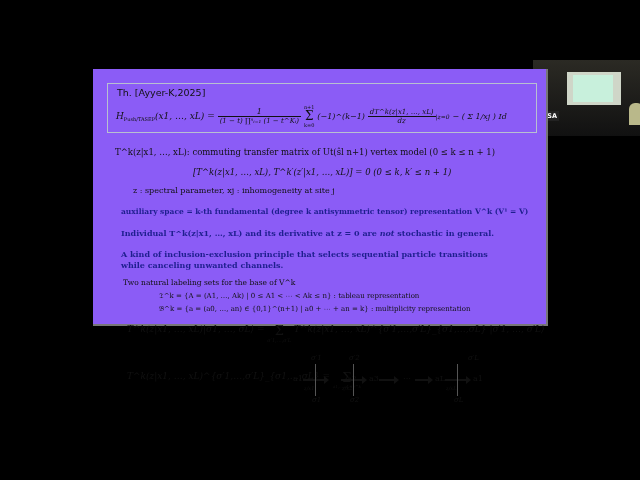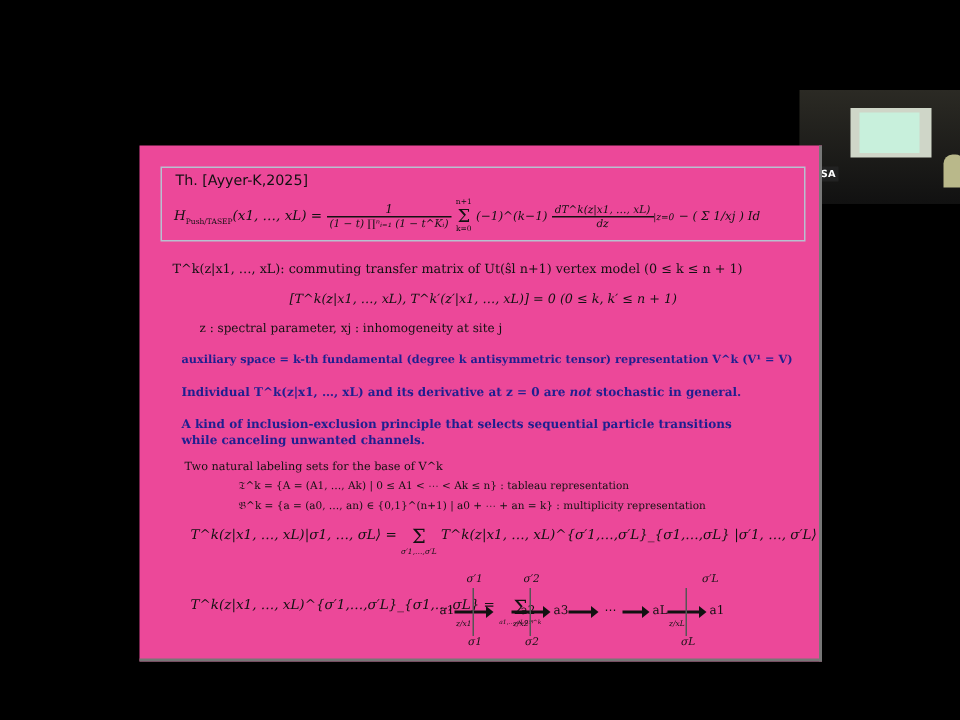--- a/index.html
+++ b/index.html
@@ -1,17 +1,17 @@
 <!DOCTYPE html>
 <html><head>
 <meta charset="utf-8">
 <style>
   html, body { margin:0; padding:0; }
   body { width:640px; height:480px; background:#000; position:relative; overflow:hidden; font-family:"DejaVu Serif", serif; }
-  .slide { position:absolute; left:93px; top:69px; width:455px; height:344px; background:#ec4899; box-sizing:border-box; border-right:2px solid #777; border-bottom:2px solid #777;margin-top:28px; }
+  .slide { position:absolute; left:93px; top:69px; width:455px; height:257px; background:#8b5cf6; box-sizing:border-box; border-right:2px solid #777; border-bottom:2px solid #777; }
   .thbox { position:absolute; left:14px; top:14px; width:430px; height:50px; border:1px solid #b8c0d0; box-sizing:border-box; }
   .th-title { position:absolute; left:9px; top:3px; font-family:"DejaVu Sans", sans-serif; font-size:9.5px; color:#111; }
   .eq { position:absolute; font-family:"DejaVu Serif", serif; font-style:italic; color:#111; white-space:nowrap; }
   .txt { position:absolute; font-family:"DejaVu Serif", serif; color:#111; white-space:nowrap; font-size:8.5px; }
   .blue { color:#1f1f8f; font-weight:bold; font-size:8.5px; }
   .webcam { position:absolute; left:533px; top:60px; width:107px; height:76px; background:#1a1a14; overflow:hidden; }
   .wc-wall { position:absolute; left:0; top:0; width:107px; height:76px; background:linear-gradient(#2b2a24,#111); }
   .wc-screen-frame { position:absolute; left:34px; top:12px; width:54px; height:33px; background:#cfd6c8; }
   .wc-screen { position:absolute; left:40px; top:15px; width:40px; height:27px; background:#c8f0dc; }
   .wc-person { position:absolute; left:96px; top:43px; width:14px; height:22px; background:#b9b88a; border-radius:6px 6px 0 0; }

